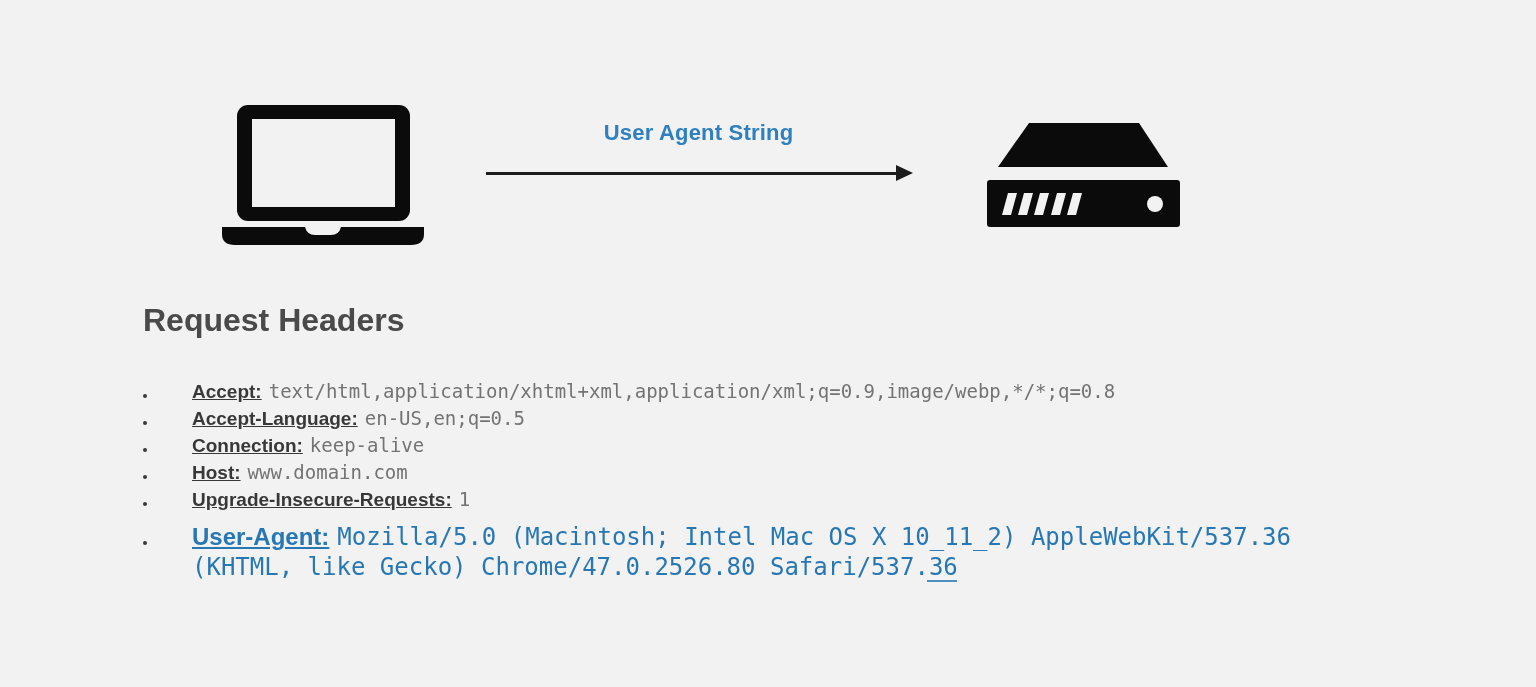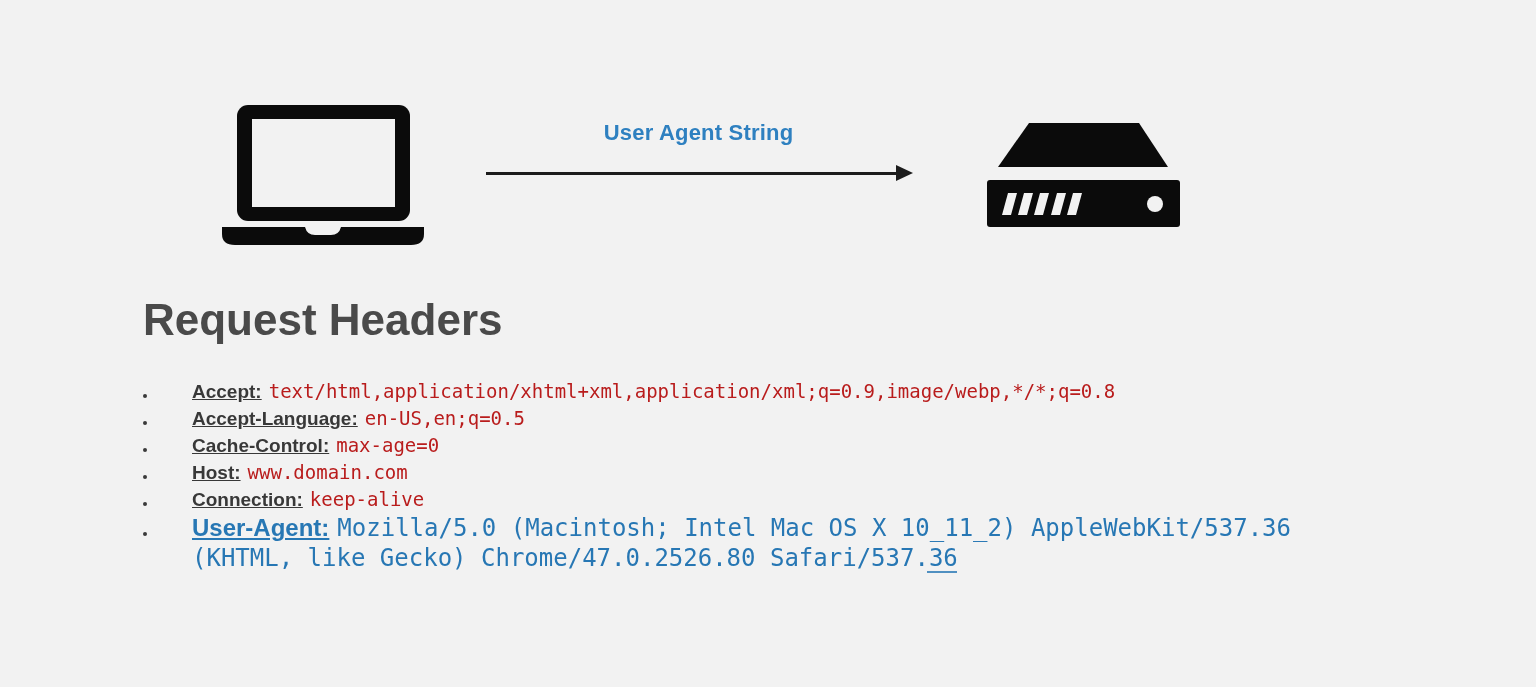--- a/index.html
+++ b/index.html
@@ -30,40 +30,40 @@
   .arrow-head {
     position:absolute; left:896px; top:165px; width:0; height:0;
     border-left:17px solid #1c1c1c;
     border-top:8.5px solid transparent;
     border-bottom:8.5px solid transparent;
   }
 
   
   .content { position:absolute; left:143px; top:300px; width:1260px; }
   h1 {
-    font-size:44px; line-height:40px; font-weight:bold; color:#4a4a4a;
+    font-size:32px; line-height:40px; font-weight:bold; color:#4a4a4a;
   }
   .hlist { margin-top:38px; }
   .row { display:flex; align-items:baseline; }
   .bullet { display:inline-block; width:49px; flex:0 0 49px; }
   .bullet::before {
     content:""; display:inline-block; width:4px; height:4px;
     border-radius:50%; background:#3a3a3a;
   }
   .rowtext { width:1165px; font-size:19px; line-height:26px; }
   .hname {
     font-weight:bold; color:#383838; margin-right:7px;
     font-family:"Liberation Sans", sans-serif;
     text-decoration:underline;
   }
   .hval {
-    color:#b91c1c;
+    color:#737373;
     font-family:"DejaVu Sans Mono", monospace;
   }
-  .row.hl { margin-top:0; }
+  .row.hl { margin-top:9px; }
   .row.hl .rowtext { font-size:24px; line-height:30px; }
   .row.hl .hname { color:#2777b4; margin-right:8px; }
   .row.hl .hval  { color:#2777b4; }
   
   .ua-underline::after {
     content:""; display:inline-block; width:30px; height:2px;
     background:rgba(39,119,180,0.8); margin-left:-31px; vertical-align:-7px;
   }
 </style>
 </head>
@@ -107,35 +107,35 @@
     <span class="bullet"></span>
     <div class="rowtext"><span class="hname">Accept:</span><span class="hval">text/html,application/xhtml+xml,application/xml;q=0.9,image/webp,*/*;q=0.8</span></div>
   </div>
 
 
   <div class="row">
     <span class="bullet"></span>
     <div class="rowtext"><span class="hname">Accept-Language:</span><span class="hval">en-US,en;q=0.5</span></div>
   </div>
 
+
   <div class="row">
     <span class="bullet"></span>
-    <div class="rowtext"><span class="hname">Cache-Control:</span><span class="hval">max-age=0</span></div>
+    <div class="rowtext"><span class="hname">Connection:</span><span class="hval">keep-alive</span></div>
   </div>
 
   <div class="row">
     <span class="bullet"></span>
     <div class="rowtext"><span class="hname">Host:</span><span class="hval">www.domain.com</span></div>
   </div>
 
   <div class="row">
     <span class="bullet"></span>
-    <div class="rowtext"><span class="hname">Connection:</span><span class="hval">keep-alive</span></div>
+    <div class="rowtext"><span class="hname">Upgrade-Insecure-Requests:</span><span class="hval">1</span></div>
   </div>
-
 
   <div class="row hl">
     <span class="bullet"></span>
     <div class="rowtext"><span class="hname">User-Agent:</span><span class="hval ua-underline">Mozilla/5.0 (Macintosh; Intel Mac OS X 10_11_2) AppleWebKit/537.36 (KHTML, like Gecko) Chrome/47.0.2526.80 Safari/537.36</span></div>
   </div>
 </div>
   </div>
 
 </div>
 

